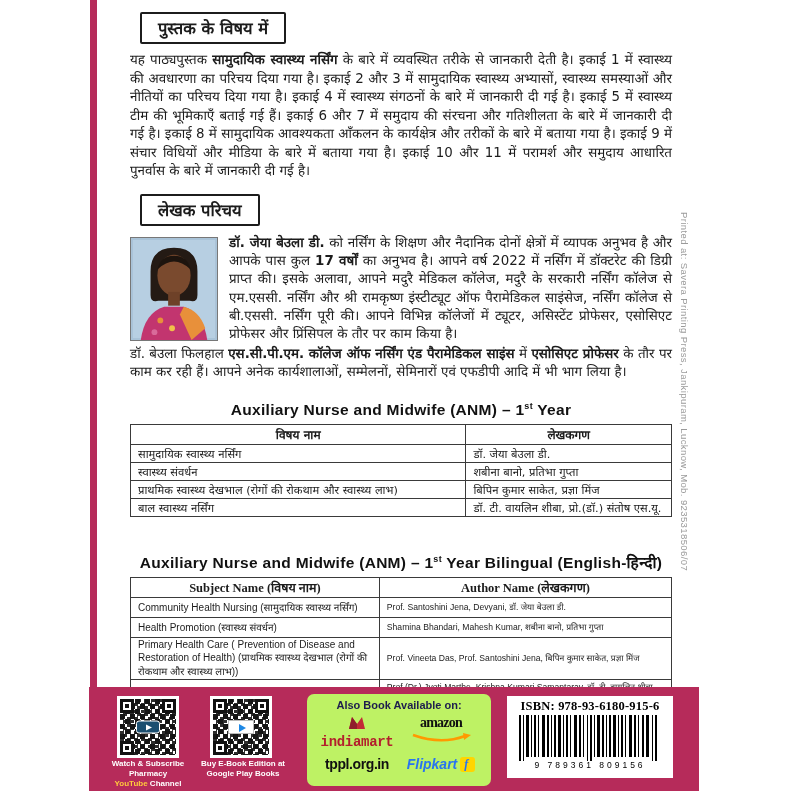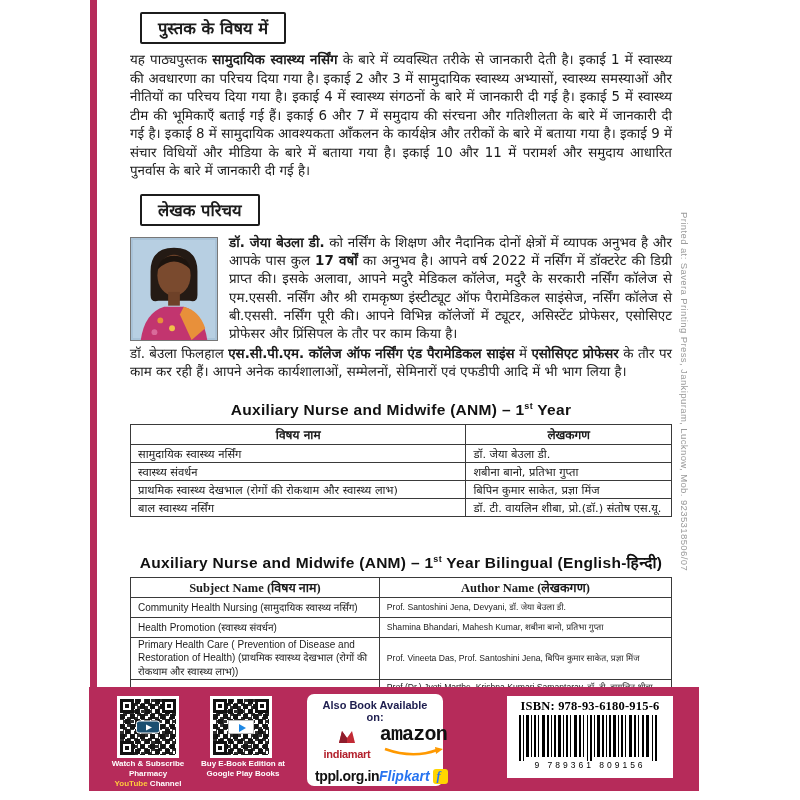--- a/index.html
+++ b/index.html
@@ -57,32 +57,32 @@
     border-left:6px solid #fff; border-top:3.5px solid transparent; border-bottom:3.5px solid transparent; }
   .badge-play { width:26px; height:14px; background:#fff; border:1px solid #bbb; }
   .badge-play i { position:absolute; left:10px; top:3px; width:0; height:0;
     border-left:7px solid #1e88e5; border-top:4px solid transparent; border-bottom:4px solid transparent; }
 
   .qr-caption { position:absolute; top:72px; text-align:center; color:#fff;
     font-family:Liberation Sans, sans-serif; font-weight:bold; font-size:8px; line-height:1.25; }
   .cap1 { left:7px; width:104px; } .cap2 { left:104px; width:100px; }
   .accent-yellow { color:#ffc93c; }
 
-  .avail-box { position:absolute; left:218px; top:7px; width:136px; height:92px;
-    background:#ffffff; border-radius:7px; padding:5px 8px 12px; }
+  .avail-box { position:absolute; left:218px; top:7px; width:184px; height:92px;
+    background:#bef264; border-radius:7px; padding:5px 8px 12px; }
   .avail-title { text-align:center; font-family:"Liberation Sans", sans-serif;
     font-weight:bold; font-size:11px; color:#1d1d4e; }
   .logo-grid { display:grid; grid-template-columns:1fr 1fr; align-items:center;
     justify-items:center; margin-top:4px; row-gap:6px; }
   .logo-indiamart { text-align:center; }
-  .logo-indiamart .im-text { font-family:Liberation Sans, sans-serif; font-weight:bold;
-    font-size:11px; color:#b3202c; letter-spacing:-.3px; }
+  .logo-indiamart .im-text { font-family:Liberation Mono, monospace; font-weight:bold;
+    font-size:14px; color:#b3202c; letter-spacing:-.3px; }
   .logo-amazon { text-align:center; }
-  .logo-amazon .am-text { font-family:Liberation Mono, monospace; font-weight:bold;
-    font-size:20px; letter-spacing:-.8px; color:#111; line-height:.8; }
+  .logo-amazon .am-text { font-family:Liberation Serif, serif; font-weight:bold;
+    font-size:14px; letter-spacing:-.8px; color:#111; line-height:.8; }
   .logo-tppl { font-family:"Liberation Sans", sans-serif; font-weight:bold;
     font-size:14px; color:#111; letter-spacing:-.4px; }
   .logo-flipkart { display:flex; align-items:center; gap:3px; }
   .fk-text { font-family:"Liberation Sans", sans-serif; font-weight:bold; font-style:italic;
     font-size:14px; color:#2874f0; }
   .fk-badge { width:15px; height:15px; background:#ffd500; border-radius:3px; position:relative; }
   .fk-badge span { position:absolute; left:4px; top:0px; font-weight:bold; font-style:italic;
     font-size:12px; color:#2874f0; font-family:"Liberation Serif", serif; }
 
   .isbn-box { position:absolute; left:418px; top:9px; width:166px; height:82px;

